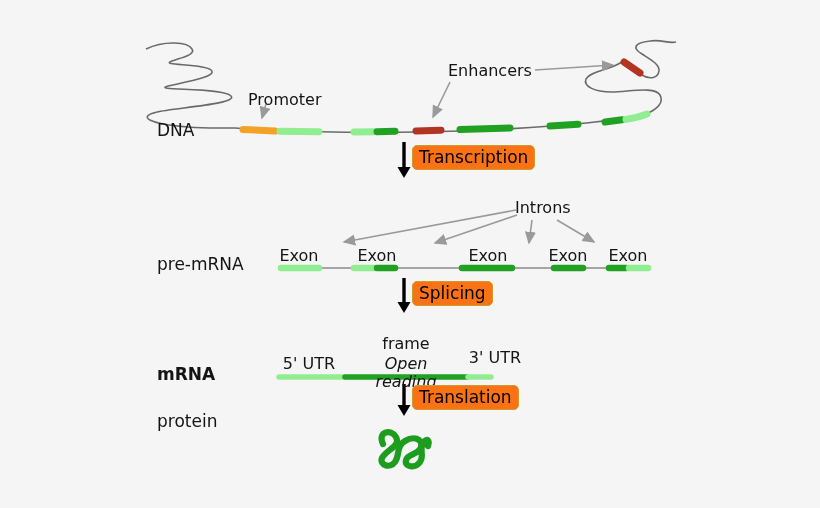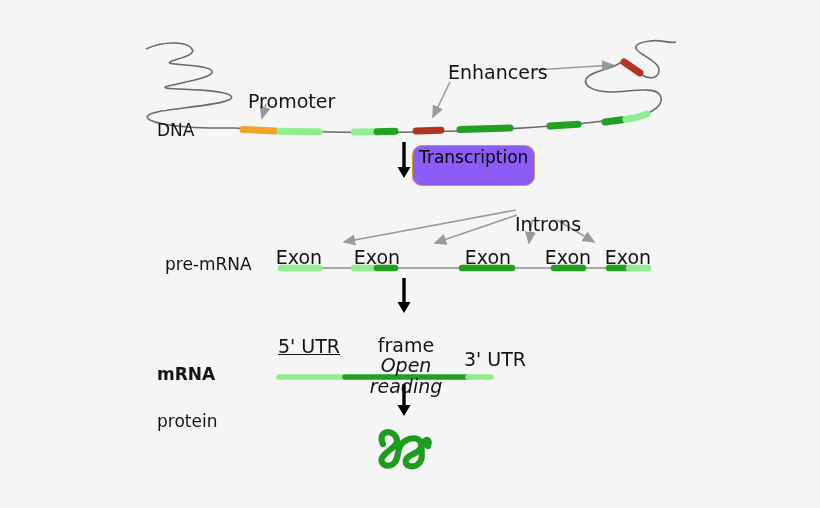--- a/index.html
+++ b/index.html
@@ -5,28 +5,28 @@
   html,body { margin:0; padding:0; }
   #stage {
     position:relative; width:820px; height:508px;
     background:#f5f5f5; overflow:hidden;
     font-family:"DejaVu Sans","Liberation Sans",sans-serif;
     color:#141414;
   }
   #diagram-svg { position:absolute; left:0; top:0; }
   .lbl { position:absolute; white-space:nowrap; line-height:1.1; }
   .row-lbl  { font-size:17px; }
-  .sm-lbl   { font-size:19px; }
+  .sm-lbl   { font-size:16px; }
   .ctr      { text-align:center; white-space:normal; }
   .step-box {
     position:absolute;
-    background:#8b5cf6;
+    background:#f97316;
     border:1.5px solid #cf9b2a;
-    border-radius:10px;
-    padding:1px 6px 18px 6px;
+    border-radius:5px;
+    padding:1px 6px 2px 6px;
     font-size:17px;
     color:#000;
   }
 </style>
 </head>
 <body>
 
 <div id="stage">
 
   <svg id="diagram-svg" width="820" height="508" viewBox="0 0 820 508">
@@ -93,34 +93,36 @@
       <line x1="404" y1="384" x2="404" y2="406" stroke="#000" stroke-width="3.4"></line>
       <polygon points="397.5,405 410.5,405 404,416" fill="#000"></polygon>
     </g>
 
     <path d="M383,444 C377,432 391,428 396,437 C401,446 386,450 382,458 C379,465 390,469 395,462
          C400,455 396,446 405,441 C413,436 423,438 421,447 C419,455 408,453 406,460
          C404,467 415,469 420,462 C425,455 418,449 424,442 C427,438 430,440 428,446" fill="none" stroke="#1d9d1d" stroke-width="6.2" stroke-linecap="round" stroke-linejoin="round"></path>
   </svg>
 
   <div class="lbl row-lbl" style="left:157px; top:121px;">DNA</div>
-  <div class="lbl row-lbl" style="left:165px; top:255px;text-align:right;">pre-mRNA</div>
+  <div class="lbl row-lbl" style="left:157px; top:255px;text-align:right;">pre-mRNA</div>
   <div class="lbl row-lbl" style="left:157px; top:365px;font-weight:bold;">mRNA</div>
   <div class="lbl row-lbl" style="left:157px; top:412px;">protein</div>
 
   <div class="lbl sm-lbl" style="left:248px; top:83px;margin-top:8px;">Promoter</div>
   <div class="lbl sm-lbl" style="left:448px; top:62px;">Enhancers</div>
-  <div class="lbl sm-lbl" style="left:515px; top:214px;">Introns</div>
+  <div class="lbl sm-lbl" style="left:515px; top:199px;">Introns</div>
 
   <div class="lbl sm-lbl ctr" style="left:274px; top:247px; width:50px;">Exon</div>
   <div class="lbl sm-lbl ctr" style="left:352px; top:247px; width:50px;">Exon</div>
   <div class="lbl sm-lbl ctr" style="left:463px; top:247px; width:50px;">Exon</div>
   <div class="lbl sm-lbl ctr" style="left:543px; top:247px; width:50px;">Exon</div>
   <div class="lbl sm-lbl ctr" style="left:603px; top:247px; width:50px;">Exon</div>
 
-  <div class="lbl sm-lbl ctr" style="left:274px; top:336px; width:70px;text-decoration:underline;">5' UTR</div>
+  <div class="lbl sm-lbl ctr" style="left:274px; top:355px; width:70px;">5' UTR</div>
   <div class="lbl sm-lbl ctr" style="left:356px; top:355px; width:100px;font-style:italic;">Open reading</div>
   <div class="lbl sm-lbl ctr" style="left:356px; top:335px; width:100px;text-align:center;">frame</div>
   <div class="lbl sm-lbl ctr" style="left:460px; top:349px; width:70px;">3' UTR</div>
 
   <div class="step-box" style="left:412px; top:145px;">Transcription</div>
+  <div class="step-box" style="left:412px; top:281px;">Splicing</div>
+  <div class="step-box" style="left:412px; top:385px;">Translation</div>
 
 </div>
 
 </body></html>

